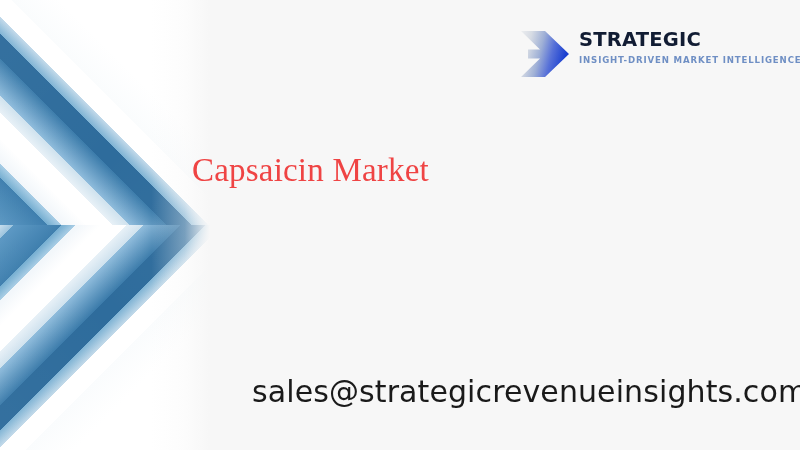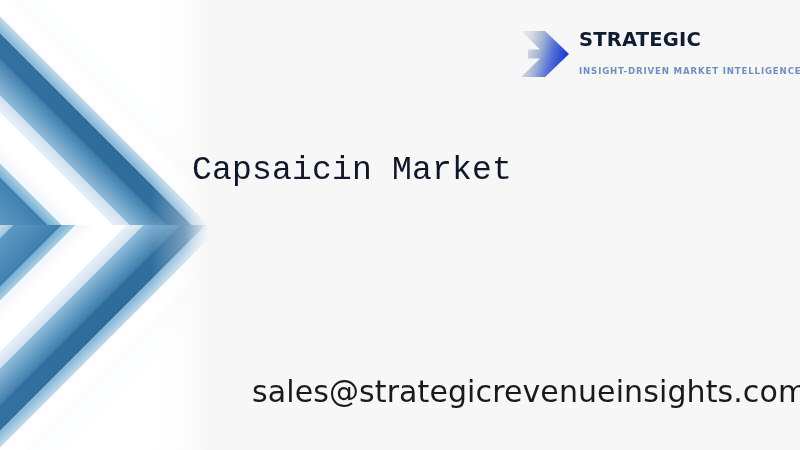--- a/index.html
+++ b/index.html
@@ -155,38 +155,38 @@
   .logo-line {
     font-family: "DejaVu Sans", sans-serif;
     font-weight: bold;
     font-size: 19.5px;
     line-height: 20px;
     letter-spacing: 0.2px;
     color: #111c33;
     white-space: nowrap;
   }
   #logo-tagline {
-    margin-top: 16px;
+    margin-top: 5px;
     font-family: "DejaVu Sans", sans-serif;
     font-size: 8.6px;
     font-weight: bold;
     letter-spacing: 0.85px;
     color: #6f8fc4;
     white-space: nowrap;
   }
 
   
   #report-title {
     position: absolute;
     left: 192px;
     top: 152px;
-    font-family: Liberation Mono, monospace;
+    font-family: Liberation Serif, serif;
     font-size: 33px;
     font-weight: normal;
-    color: #0f172a;
+    color: #ef4444;
     letter-spacing: 0.2px;
     white-space: nowrap;
   }
   #contact-email {
     position: absolute;
     left: 252px;
     top: 374px;
     font-family: "DejaVu Sans", sans-serif;
     font-size: 30px;
     font-weight: normal;

